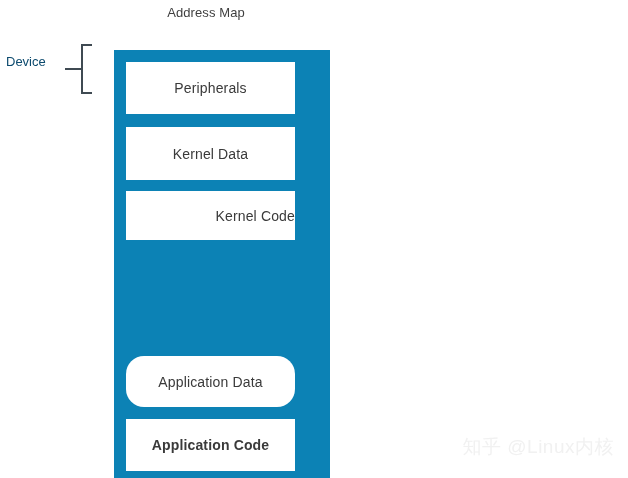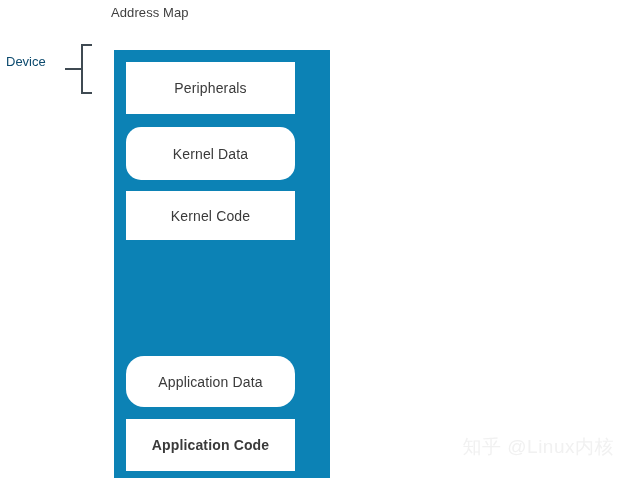--- a/index.html
+++ b/index.html
@@ -15,21 +15,21 @@
     font-family: "Liberation Sans", sans-serif;
     -webkit-font-smoothing: antialiased;
   }
 
   
   #diagram-title {
     position: absolute;
     left: 111px;
     top: 5px;
     width: 190px;
-    text-align: left;
+    text-align: center;
     font-size: 13px;
     color: #3f3f3f;
     letter-spacing: 0.1px;
     white-space: nowrap;
   }
 
   
   #address-map {
     position: absolute;
     left: 114px;
@@ -53,22 +53,22 @@
     justify-content: center;
   }
   .memory-block .block-label {
     font-size: 14px;
     color: #3a3a3a;
     letter-spacing: 0.15px;
     white-space: nowrap;
   }
 
   #block-peripherals      { top: 12px;  height: 52px; }
-  #block-kernel-data      { top: 77px;  height: 53px; border-radius: 15px; }
-  #block-kernel-code      { top: 141px; height: 49px; }
+  #block-kernel-data      { top: 77px;  height: 53px; }
+  #block-kernel-code      { top: 141px; height: 49px; justify-content: flex-end; }
   #block-application-data { top: 306px; height: 51px; border-radius: 18px; }
   #block-application-code { top: 369px; height: 52px; font-weight: bold; }
 
   
   #unallocated-region {
     position: absolute;
     left: 12px;
     top: 190px;
     width: 169px;
     height: 116px;

